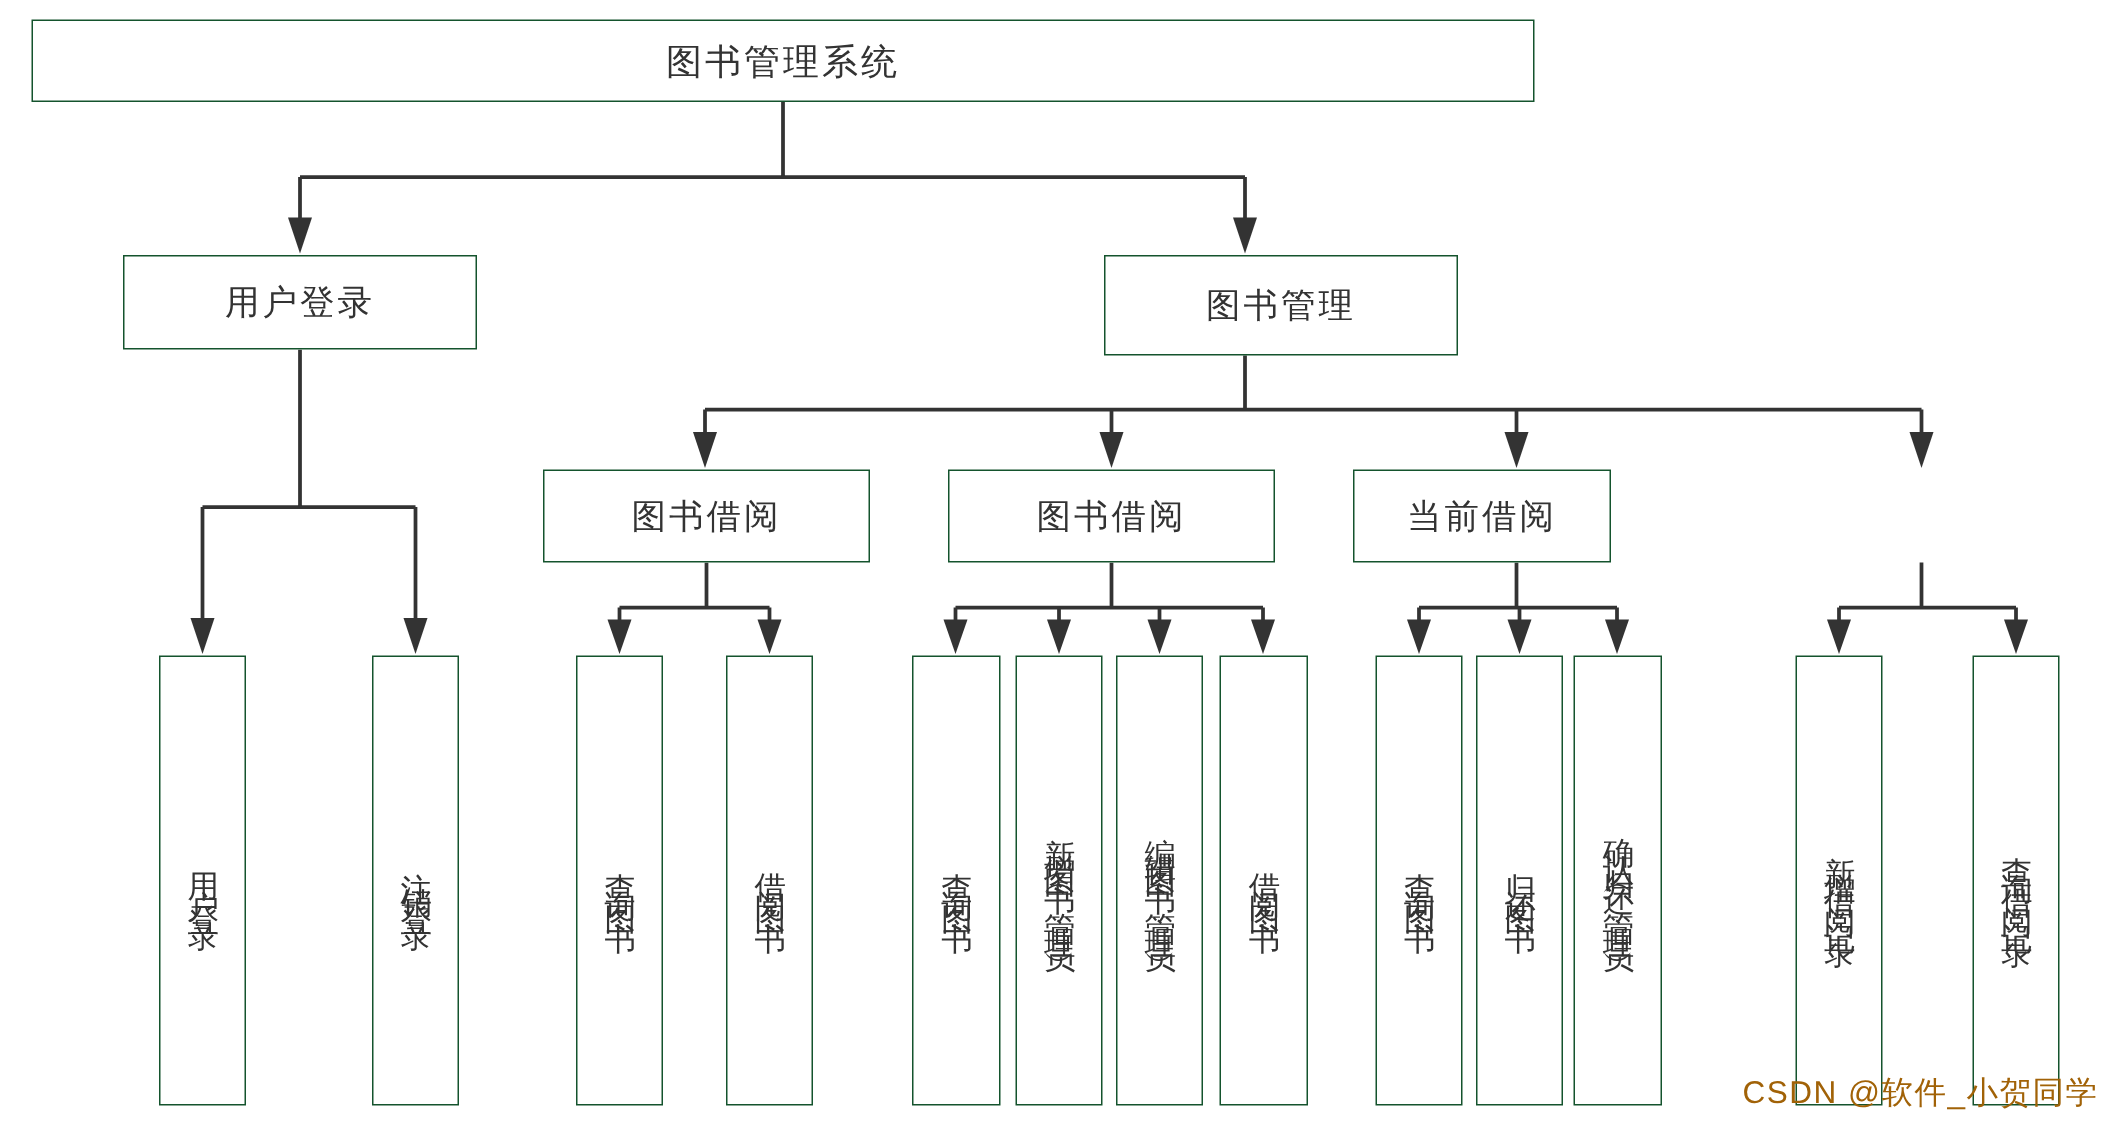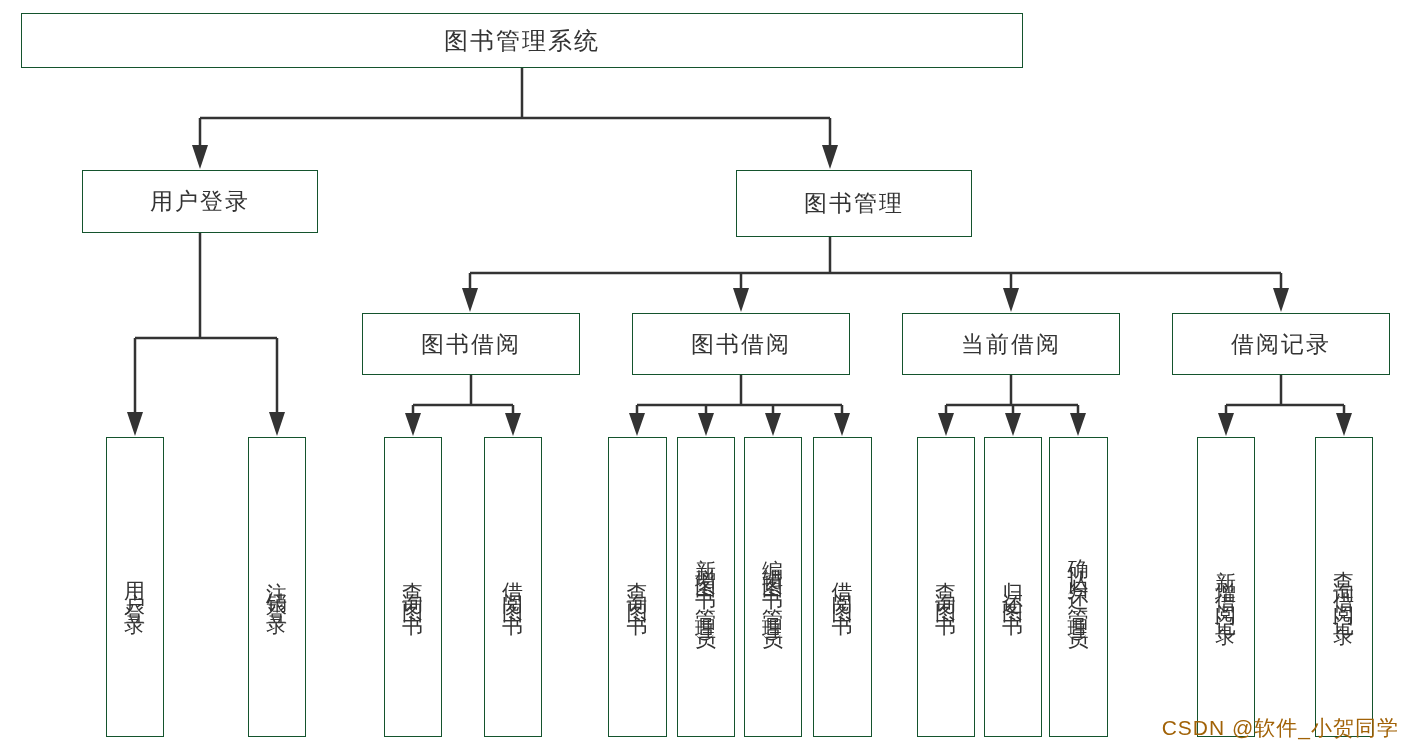--- a/index.html
+++ b/index.html
@@ -95,25 +95,22 @@
   <div class="node h" style="left:712px;top:170px;width:236px;height:67px;margin-left:24px;">
     <span>图书管理</span>
   </div>
 
   <div class="node h" style="left:362px;top:313px;width:218px;height:62px;">
     <span>图书借阅</span>
   </div>
   <div class="node h" style="left:632px;top:313px;width:218px;height:62px;">
     <span>图书借阅</span>
   </div>
-  <div class="node h" style="left:902px;top:313px;width:218px;height:62px;">
+  <div class="node h" style="left:902px;top:313px;width:172px;height:62px;">
     <span>当前借阅</span>
-  </div>
-  <div class="node h" style="left:1172px;top:313px;width:218px;height:62px;">
-    <span>借阅记录</span>
   </div>
 
   <div class="node v" style="left:106px;top:437px;width:58px;height:300px;">
     <span>用户登录</span>
   </div>
   <div class="node v" style="left:248px;top:437px;width:58px;height:300px;">
     <span>注销登录</span>
   </div>
 
   <div class="node v" style="left:384px;top:437px;width:58px;height:300px;">

